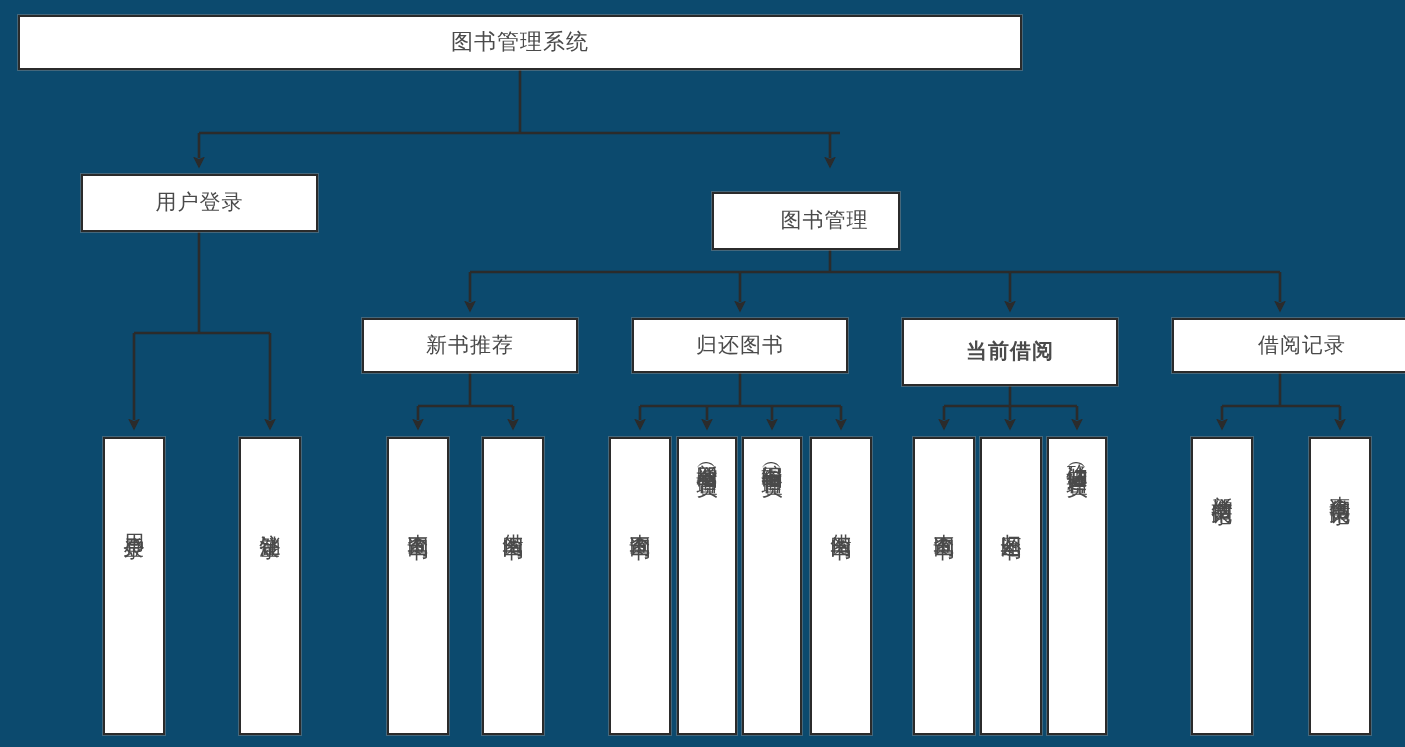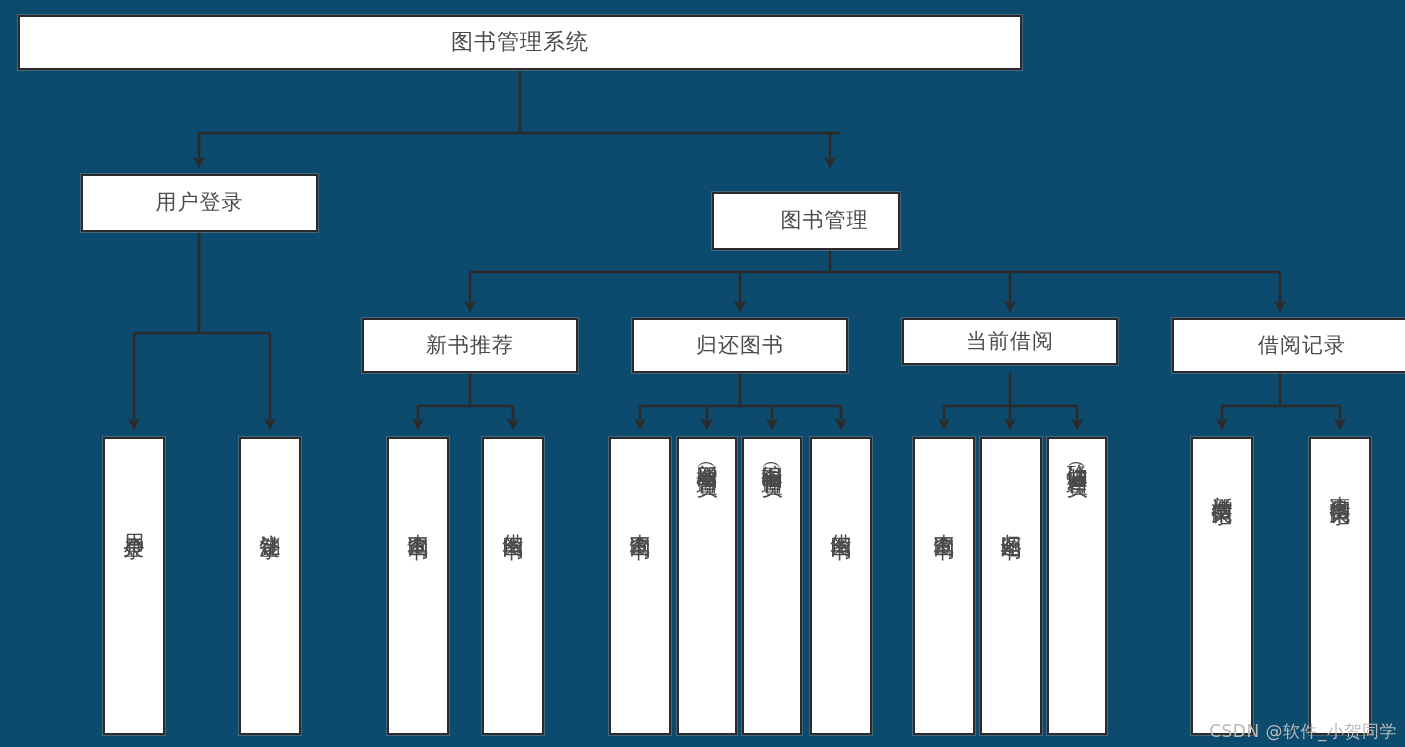--- a/index.html
+++ b/index.html
@@ -136,21 +136,21 @@
   <div class="node h-node" style="left:712px; top:192px; width:188px; height:58px;padding-left:37px;">
     <span class="htext">图书管理</span>
   </div>
 
   <div class="node h-node" style="left:362px; top:318px; width:216px; height:55px;align-items:center;">
     <span class="htext">新书推荐</span>
   </div>
   <div class="node h-node" style="left:632px; top:318px; width:216px; height:55px;">
     <span class="htext">归还图书</span>
   </div>
-  <div class="node h-node" style="left:902px; top:318px; width:216px; height:47px;">
+  <div class="node h-node" style="left:902px; top:318px; width:216px; height:68px;font-weight:bold;">
     <span class="htext">当前借阅</span>
   </div>
   <div class="node h-node" style="left:1172px; top:318px; width:260px; height:55px;">
     <span class="htext">借阅记录</span>
   </div>
 
   <div class="node v-node" style="left:103px; top:437px; width:62px; height:298px; padding-top:78px;">
     <span class="vtext">用户登录</span>
   </div>
   <div class="node v-node" style="left:239px; top:437px; width:62px; height:298px; padding-top:78px;">
@@ -187,15 +187,14 @@
     <span class="vtext">确认归还（管理员）</span>
   </div>
 
   <div class="node v-node" style="left:1191px; top:437px; width:62px; height:298px; padding-top:40px;">
     <span class="vtext">新增借阅记录</span>
   </div>
   <div class="node v-node" style="left:1309px; top:437px; width:62px; height:298px; padding-top:40px;">
     <span class="vtext">查询借阅记录</span>
   </div>
 
-  <div id="watermark">CSDN @软件_小贺同学</div>
 
 </div>
 
 </body></html>

